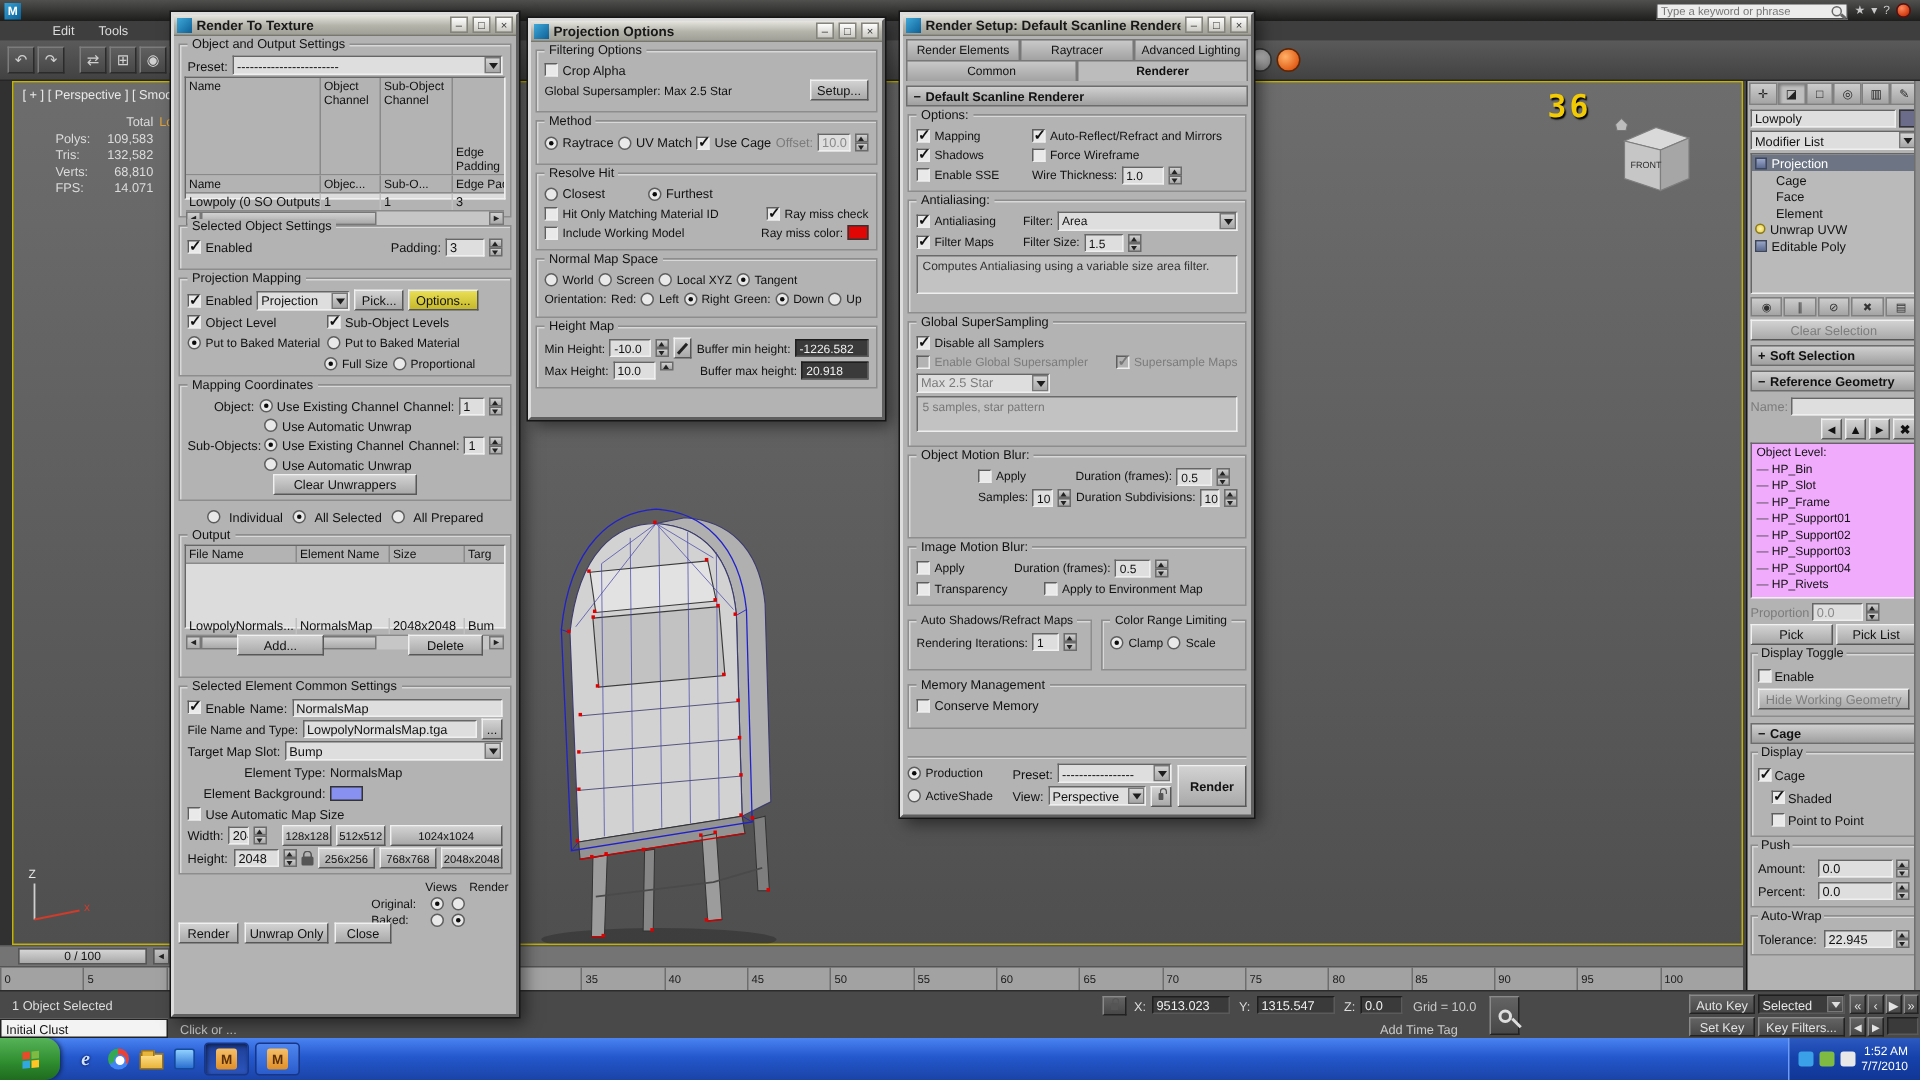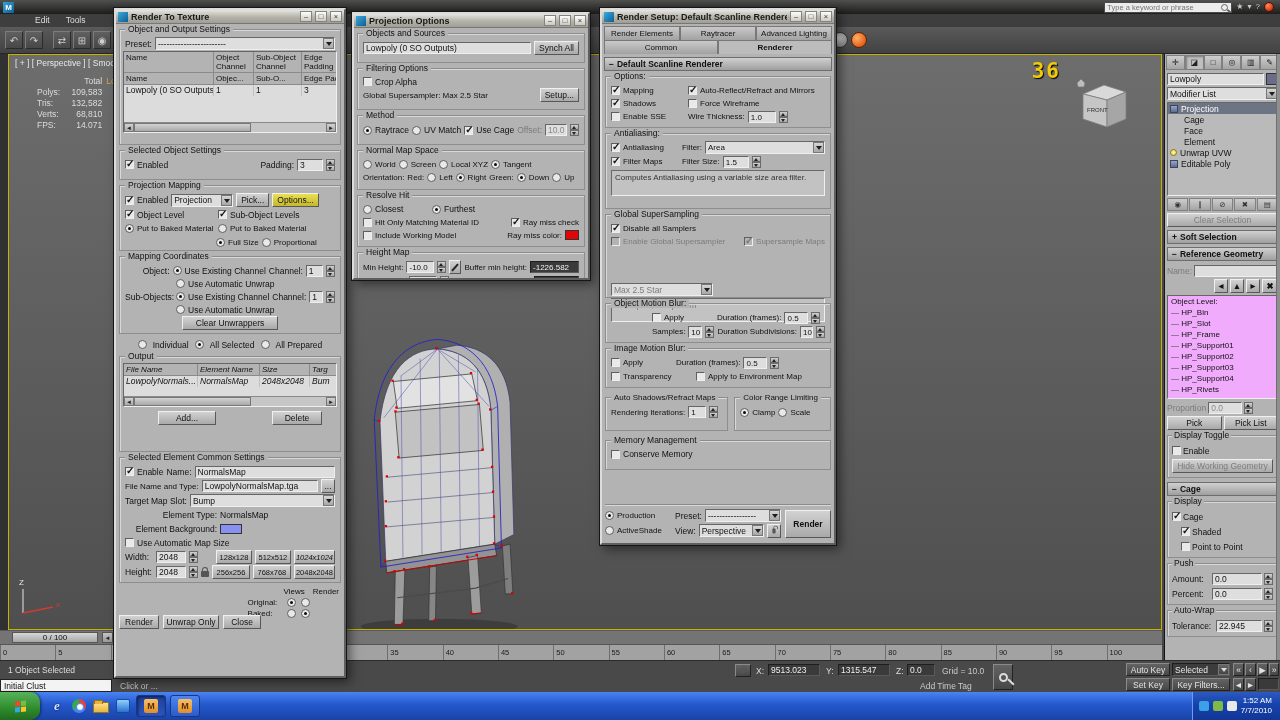--- a/index.html
+++ b/index.html
@@ -565,21 +565,21 @@
       <span class="dd" style="flex:1;">
           <span class="ddt">------------------------</span>
           <span class="arr"></span>
         </span>
     </div>
     <div class="ttable" style="height:82px;">
       <div class="thead">
         <span class="th" style="width:90px;">Name</span>
         <span class="th" style="width:40px;">Object Channel</span>
         <span class="th" style="width:48px;">Sub-Object Channel</span>
-        <span class="th" style="flex:1;border-right:none;">Edge Padding</span>
+        <span class="th" style="flex:1;border-right:none;margin-top:44px;">Edge Padding</span>
       </div>
       <div class="thead">
         <span class="th" style="width:90px;white-space:nowrap;">Name</span>
         <span class="th" style="width:40px;white-space:nowrap;">Objec...</span>
         <span class="th" style="width:48px;white-space:nowrap;">Sub-O...</span>
         <span class="th" style="flex:1;border-right:none;white-space:nowrap;">Edge Padd</span>
       </div>
       <div style="display:flex;">
         <span class="tc" style="width:90px;">Lowpoly (0 SO Outputs)</span>
         <span class="tc" style="width:40px;">1</span>
@@ -687,28 +687,28 @@
     <span class="rd"></span>
       <span class="lb">Individual</span>
     <span class="rd on"></span>
       <span class="lb">All Selected</span>
     <span class="rd"></span>
       <span class="lb">All Prepared</span>
   </div>
 
   <div class="g" style="height:96px;">
     <span class="gl">Output</span>
-    <div class="ttable" style="height:44px;font-style:italic;">
+    <div class="ttable" style="height:56px;">
       <div class="thead">
         <span class="th" style="width:74px;white-space:nowrap;">File Name</span>
         <span class="th" style="width:62px;white-space:nowrap;">Element Name</span>
         <span class="th" style="width:50px;white-space:nowrap;">Size</span>
         <span class="th" style="flex:1;border-right:none;white-space:nowrap;">Targ</span>
       </div>
-      <div style="display:flex;">
+      <div style="display:flex;margin-top:36px;">
         <span class="tc" style="width:74px;">LowpolyNormals...</span>
         <span class="tc" style="width:62px;">NormalsMap</span>
         <span class="tc" style="width:50px;">2048x2048</span>
         <span class="tc" style="flex:1;border-right:none;">Bum</span>
       </div>
       <div class="tfill"></div>
       <div class="hscroll">
         <span class="hsb">◄</span>
         <span class="hst"></span>
         <span style="flex:1;"></span>
@@ -759,21 +759,21 @@
     <div class="row">
       <span class="lb" style="width:28px;">Width:</span>
       <span class="f" style="width:30px;">2048</span>
       <span class="sp">
           <i class="u"></i>
           <i class="d"></i>
         </span>
       <span style="width:12px;"></span>
       <span class="b" style="flex:1;font-size:7.5px;padding:0 1px;">128x128</span>
       <span class="b" style="flex:1;font-size:7.5px;padding:0 1px;">512x512</span>
-      <span class="b" style="flex:1;font-size:7.5px;padding:0 1px;font-style:italic;">1024x1024</span>
+      <span class="b" style="flex:1;font-size:7.5px;padding:0 18px;">1024x1024</span>
     </div>
     <div class="row">
       <span class="lb" style="width:28px;">Height:</span>
       <span class="f" style="width:30px;">2048</span>
       <span class="sp">
           <i class="u"></i>
           <i class="d"></i>
         </span>
       <span class="lockico"></span>
       <span class="b" style="flex:1;font-size:7.5px;padding:0 1px;">256x256</span>
@@ -810,27 +810,20 @@
 
 <div class="dlg" style="left:352px;top:12px;width:238px;height:268px;">
   <div class="dtitle">
     <span class="dico"></span>
     <span class="dtxt">Projection Options</span>
     <span class="wb">–</span>
     <span class="wb">□</span>
     <span class="wb">×</span>
   </div>
 
-  <div class="g" style="height:30px;">
-    <span class="gl">Objects and Sources</span>
-    <div class="row" style="min-height:14px;">
-      <span class="f" style="flex:1;">Lowpoly (0 SO Outputs)</span>
-      <span class="b">Synch All</span>
-    </div>
-  </div>
 
   <div class="g" style="height:42px;">
     <span class="gl">Filtering Options</span>
     <div class="row" style="min-height:11px;">
       <span class="cb"></span>
         <span class="lb">Crop Alpha</span>
     </div>
     <div class="row" style="min-height:14px;">
       <span class="lb" style="flex:1;font-size:8px;">Global Supersampler: Max 2.5 Star</span>
       <span class="b">Setup...</span>
@@ -845,20 +838,42 @@
       <span class="rd"></span>
         <span class="lb">UV Match</span>
       <span class="cb on"></span>
         <span class="lb">Use Cage</span>
       <span class="lb dis">Offset:</span>
       <span class="f dis2" style="width:24px;">10.0</span>
       <span class="sp">
           <i class="u"></i>
           <i class="d"></i>
         </span>
+    </div>
+  </div>
+
+  <div class="g" style="height:52px;">
+    <span class="gl">Resolve Hit</span>
+    <div class="row" style="min-height:12px;">
+      <span class="rd"></span>
+        <span class="lb" style="width:54px;">Closest</span>
+      <span class="rd on"></span>
+        <span class="lb">Furthest</span>
+    </div>
+    <div class="row" style="min-height:12px;font-size:8px;">
+      <span class="cb"></span>
+        <span class="lb" style="flex:1;">Hit Only Matching Material ID</span>
+      <span class="cb on"></span>
+        <span class="lb">Ray miss check</span>
+    </div>
+    <div class="row" style="min-height:12px;font-size:8px;">
+      <span class="cb"></span>
+        <span class="lb" style="flex:1;">Include Working Model</span>
+      <span class="lb">Ray miss color:</span>
+      <span class="sw" style="width:14px;height:10px;background:#e00606;"></span>
     </div>
   </div>
 
   <div class="g" style="height:40px;">
     <span class="gl">Normal Map Space</span>
     <div class="row" style="min-height:12px;font-size:8px;">
       <span class="rd"></span>
         <span class="lb">World</span>
       <span class="rd"></span>
         <span class="lb">Screen</span>
@@ -875,42 +890,20 @@
       <span class="rd on"></span>
         <span class="lb">Right</span>
       <span class="lb">Green:</span>
       <span class="rd on"></span>
         <span class="lb">Down</span>
       <span class="rd"></span>
         <span class="lb">Up</span>
     </div>
   </div>
 
-  <div class="g" style="height:52px;">
-    <span class="gl">Resolve Hit</span>
-    <div class="row" style="min-height:12px;">
-      <span class="rd"></span>
-        <span class="lb" style="width:54px;">Closest</span>
-      <span class="rd on"></span>
-        <span class="lb">Furthest</span>
-    </div>
-    <div class="row" style="min-height:12px;font-size:8px;">
-      <span class="cb"></span>
-        <span class="lb" style="flex:1;">Hit Only Matching Material ID</span>
-      <span class="cb on"></span>
-        <span class="lb">Ray miss check</span>
-    </div>
-    <div class="row" style="min-height:12px;font-size:8px;">
-      <span class="cb"></span>
-        <span class="lb" style="flex:1;">Include Working Model</span>
-      <span class="lb">Ray miss color:</span>
-      <span class="sw" style="width:14px;height:10px;background:#e00606;"></span>
-    </div>
-  </div>
-
   <div class="g" style="height:42px;">
     <span class="gl">Height Map</span>
     <div class="row" style="min-height:14px;font-size:8px;">
       <span class="lb">Min Height:</span>
       <span class="f" style="width:28px;">-10.0</span>
       <span class="sp">
           <i class="u"></i>
           <i class="d"></i>
         </span>
       <span class="b" style="width:12px;">
@@ -1007,29 +1000,29 @@
       <span class="cb on"></span>
         <span class="lb">Disable all Samplers</span>
     </div>
     <div class="row" style="min-height:12px;font-size:8px;">
       <span class="cb gray"></span>
         <span class="lb dis" style="flex:1;">Enable Global Supersampler</span>
       <span class="cb gray on"></span>
         <span class="lb dis">Supersample Maps</span>
     </div>
     <div class="row" style="min-height:14px;">
-      <span class="dd" style="width:102px;margin-top:35px;">
+      <span class="dd" style="width:89px;">
           <span class="ddt dis">Max 2.5 Star</span>
           <span class="arr"></span>
         </span>
     </div>
     <div class="sunkbox" style="height:24px;margin:2px;font-size:8px;color:#777;">5 samples, star pattern</div>
   </div>
 
-  <div class="g" style="height:40px;padding-left:44px;">
+  <div class="g" style="height:56px;padding-left:44px;">
     <span class="gl">Object Motion Blur:</span>
     <div class="row" style="min-height:13px;font-size:8px;">
       <span class="cb"></span>
         <span class="lb" style="width:50px;">Apply</span>
       <span class="lb">Duration (frames):</span>
       <span class="f" style="width:24px;">0.5</span>
       <span class="sp">
           <i class="u"></i>
           <i class="d"></i>
         </span>

